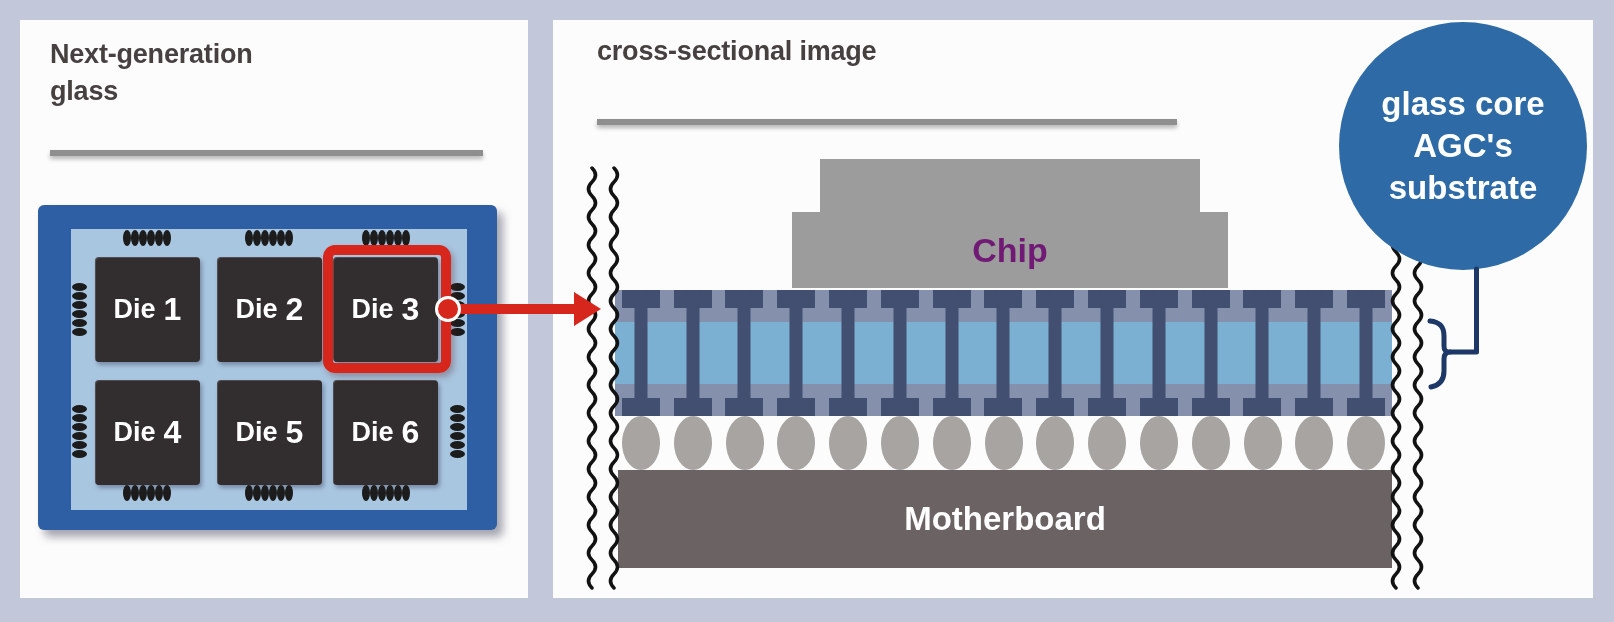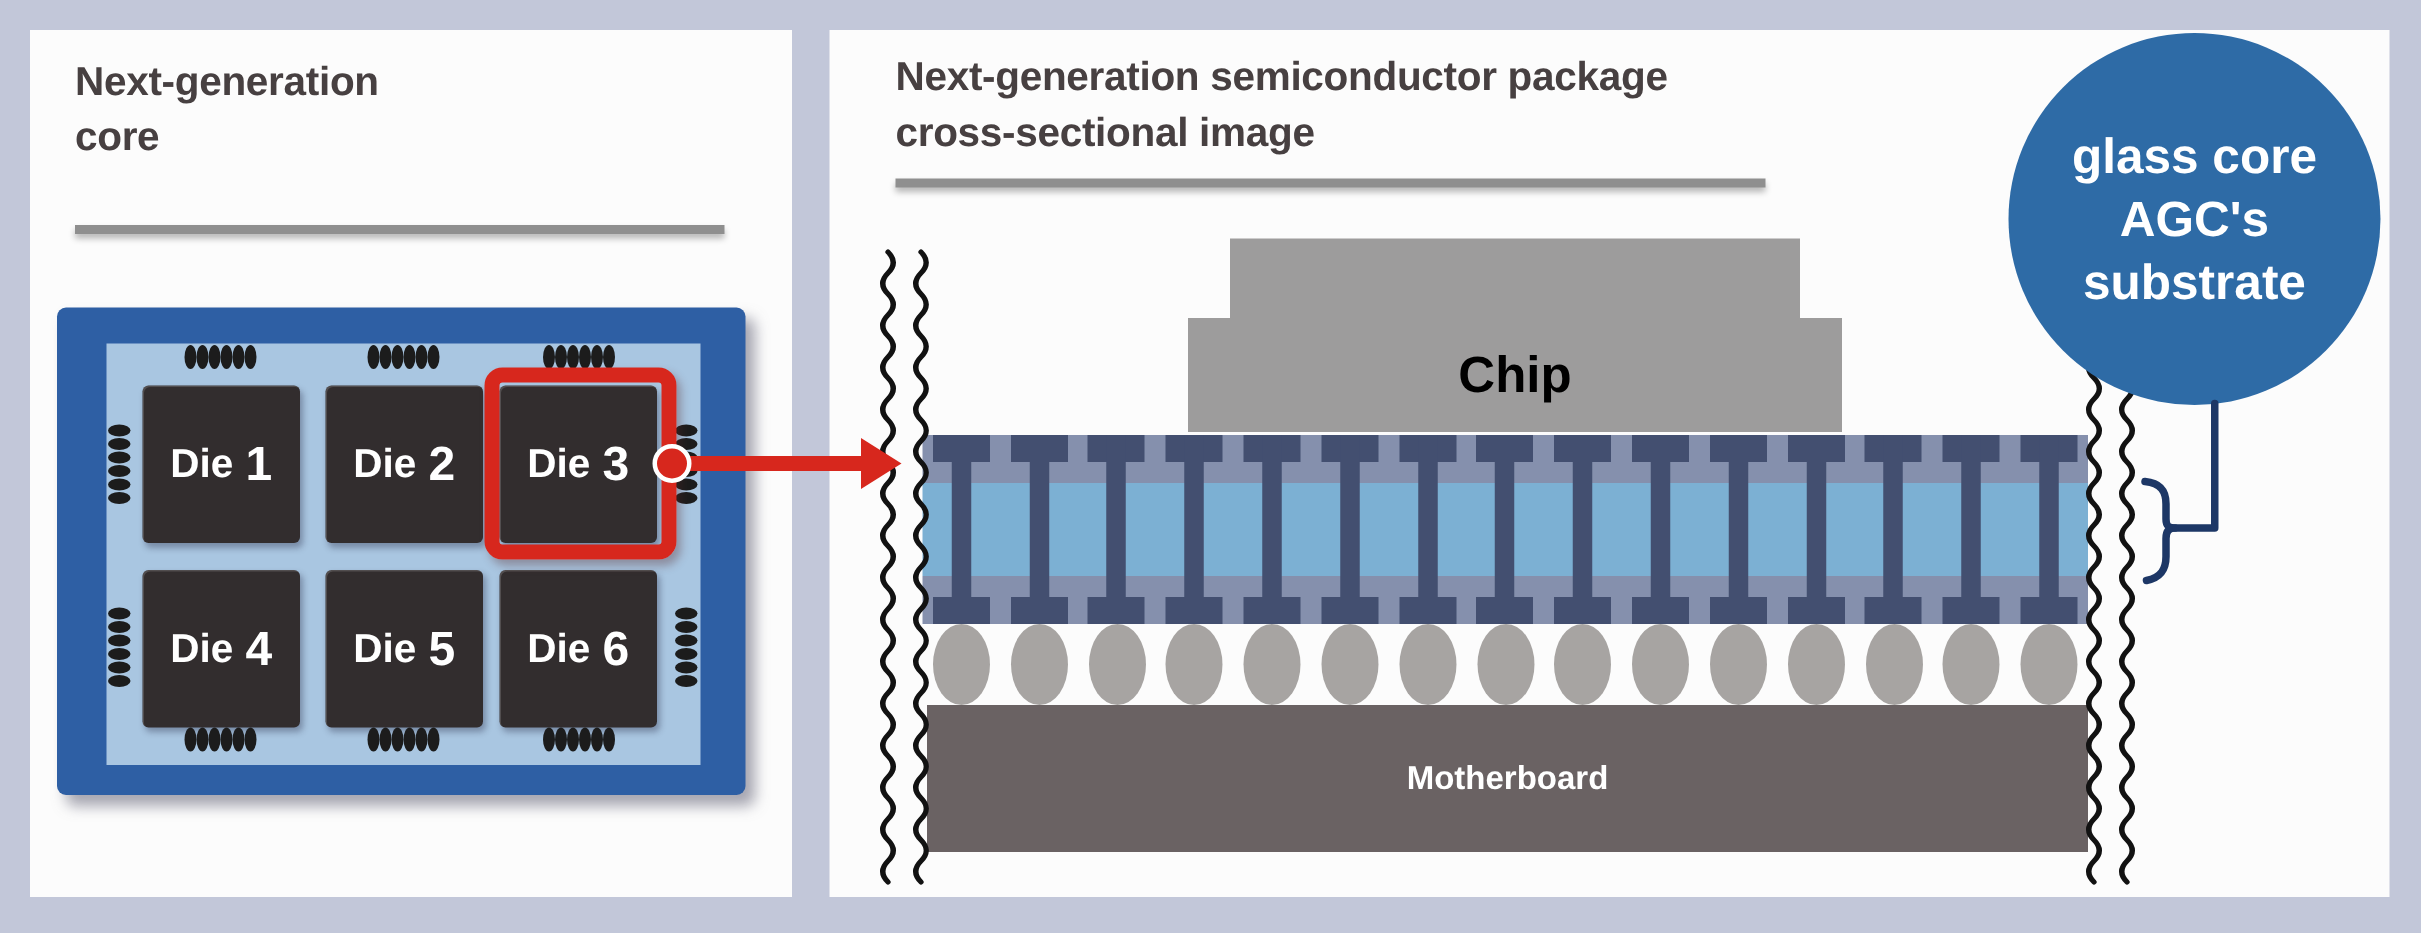--- a/index.html
+++ b/index.html
@@ -38,50 +38,50 @@
   
   #arrow-shaft{position:absolute;left:448px;top:304px;width:126px;height:10px;background:var(--red);z-index:30;}
   #arrow-head{position:absolute;left:574px;top:292px;width:0;height:0;z-index:30;
               border-left:27px solid var(--red);border-top:17px solid transparent;border-bottom:17px solid transparent;}
   #arrow-dot{position:absolute;left:435px;top:296px;width:20px;height:20px;background:var(--red);
              border:3px solid #fff;border-radius:50%;z-index:31;}
 
   
   #chip-top{position:absolute;left:267px;top:139px;width:380px;height:53px;background:var(--chip);}
   #chip-body{position:absolute;left:239px;top:192px;width:436px;height:76px;background:var(--chip);
-             display:flex;align-items:center;justify-content:center;color:#000000;font-weight:bold;font-size:34px;}
+             display:flex;align-items:center;justify-content:center;color:#701a75;font-weight:bold;font-size:34px;}
   #band{position:absolute;left:62px;top:270px;width:777px;height:126px;}
   .band-strip{position:absolute;left:0;width:100%;}
   #band-pad-top{top:0;height:32px;background:var(--pad);}
   #band-core{top:32px;height:62px;background:var(--core);}
   #band-pad-bottom{top:94px;height:32px;background:var(--pad);}
   .via-cell{position:absolute;top:0;height:126px;}
   .via-bar{position:absolute;left:50%;transform:translateX(-50%);top:0;bottom:0;width:13px;background:var(--via);}
   .via-cap{position:absolute;left:50%;transform:translateX(-50%);width:38px;height:18px;background:var(--via);}
   .via-cap.t{top:0;} .via-cap.b{bottom:0;}
   #balls{position:absolute;left:62px;top:396px;width:777px;height:54px;}
   .ball{position:absolute;top:0;width:38px;height:54px;background:var(--ball);border-radius:50%;}
   #motherboard{position:absolute;left:65px;top:450px;width:774px;height:98px;background:var(--mobo);
-               display:flex;align-items:center;justify-content:center;color:#fff;font-weight:bold;font-size:22px;}
+               display:flex;align-items:center;justify-content:center;color:#fff;font-weight:bold;font-size:33px;}
   #wavy-svg,#connector-svg{position:absolute;left:0;top:0;width:1040px;height:578px;pointer-events:none;}
   #wavy-svg path{fill:none;stroke:#121212;stroke-width:3.5;stroke-linecap:round;}
   #connector-svg path{fill:none;stroke:var(--connector);stroke-width:5;stroke-linecap:round;stroke-linejoin:round;}
   #callout-circle{position:absolute;left:786px;top:2px;width:248px;height:248px;border-radius:50%;background:var(--circle);
                   display:flex;flex-direction:column;align-items:center;justify-content:center;
                   color:#fff;font-weight:bold;font-size:33px;line-height:42px;text-align:center;}
 </style>
 </head>
 <body>
 
 <div id="canvas">
 
   <div id="left-panel" class="panel">
     <div class="panel-title" style="left:30px;top:16px;width:450px;">
       <span>Next-generation</span>
-      <span>core</span>
+      <span>glass</span>
     </div>
     <div class="title-rule" style="left:30px;top:130px;width:433px;"></div>
 
     <div id="package">
       <div id="package-inner"></div>
       <div id="dies">
           <div class="die" style="left: 57px; top: 52px;">
             <span class="prefix">Die</span>
             <span class="num">1</span>
           </div>
@@ -187,21 +187,20 @@
             <div class="dot"></div>
             <div class="dot"></div>
           </div>
         </div>
       <div id="highlight-box"></div>
     </div>
   </div>
 
   <div id="right-panel" class="panel">
     <div class="panel-title" style="left:44px;top:13px;width:640px;">
-      <span>Next-generation semiconductor package</span>
       <span>cross-sectional image</span>
     </div>
     <div class="title-rule" style="left:44px;top:99px;width:580px;"></div>
 
     <div id="chip-top"></div>
     <div id="chip-body">
       <span>Chip</span>
     </div>
 
     <div id="band">

